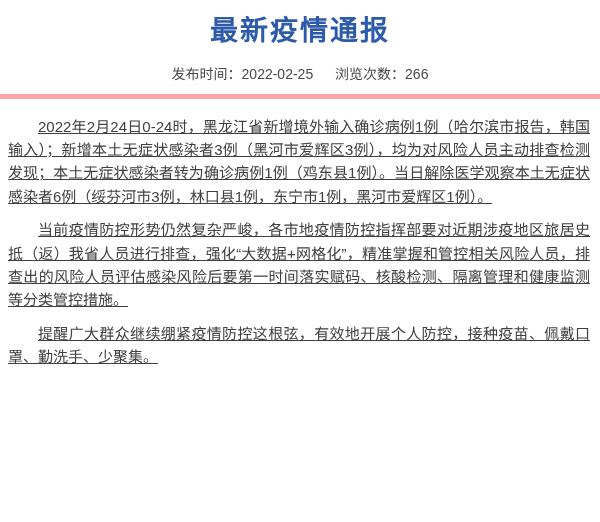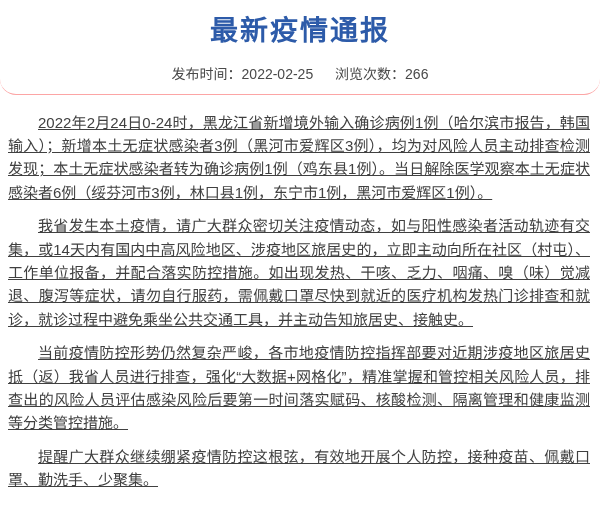--- a/index.html
+++ b/index.html
@@ -1,15 +1,15 @@
 <!DOCTYPE html>
 <html lang="zh-CN"><head>
 <meta charset="utf-8">
 <style>
-  * { box-sizing: border-box; margin: 0; padding: 0; border-radius: 17px; }
+  * { box-sizing: border-box; margin: 0; padding: 0; }
   html, body {
     width: 600px;
     height: 522px;
     background: #ffffff;
     overflow: hidden;
     font-family: "Liberation Sans", "DejaVu Sans", sans-serif;
   }
   .page {
     width: 600px;
     height: 522px;
@@ -24,21 +24,21 @@
     font-weight: 700;
     color: #2d5ba9;
     letter-spacing: 2px;
     line-height: 1.2;
   }
   .meta-row {
     margin-top: 15px;
     padding-bottom: 11px;
     font-size: 14px;
     color: #4a4a4a;
-    border-bottom: 1px solid #fca5a5;
+    border-bottom: 5px solid #fca5a5;
     text-align: center;
   }
   .meta-group { display: inline-block; }
   .meta-group + .meta-group { margin-left: 18px; }
   .meta-label, .meta-value { display: inline; }
   .article {
     padding: 6px 10px 0 8px;
     color: #404040;
     font-size: 15px;
     line-height: 23.4px;
@@ -63,18 +63,17 @@
         <span class="meta-label">发布时间：</span><span class="meta-value">2022-02-25</span>
       </span>
       <span class="meta-group">
         <span class="meta-label">浏览次数：</span><span class="meta-value">266</span>
       </span>
     </div>
   </header>
 
   <article class="article">
     <p>2022年2月24日0-24时，黑龙江省新增境外输入确诊病例1例（哈尔滨市报告，韩国输入）；新增本土无症状感染者3例（黑河市爱辉区3例），均为对风险人员主动排查检测发现；本土无症状感染者转为确诊病例1例（鸡东县1例）。当日解除医学观察本土无症状感染者6例（绥芬河市3例，林口县1例，东宁市1例，黑河市爱辉区1例）。</p>
-    <p>我省发生本土疫情，请广大群众密切关注疫情动态，如与阳性感染者活动轨迹有交集，或14天内有国内中高风险地区、涉疫地区旅居史的，立即主动向所在社区（村屯）、工作单位报备，并配合落实防控措施。如出现发热、干咳、乏力、咽痛、嗅（味）觉减退、腹泻等症状，请勿自行服药，需佩戴口罩尽快到就近的医疗机构发热门诊排查和就诊，就诊过程中避免乘坐公共交通工具，并主动告知旅居史、接触史。</p>
     <p>当前疫情防控形势仍然复杂严峻，各市地疫情防控指挥部要对近期涉疫地区旅居史抵（返）我省人员进行排查，强化“大数据+网格化”，精准掌握和管控相关风险人员，排查出的风险人员评估感染风险后要第一时间落实赋码、核酸检测、隔离管理和健康监测等分类管控措施。</p>
     <p>提醒广大群众继续绷紧疫情防控这根弦，有效地开展个人防控，接种疫苗、佩戴口罩、勤洗手、少聚集。</p>
   </article>
 
 </div>
 
 </body></html>

